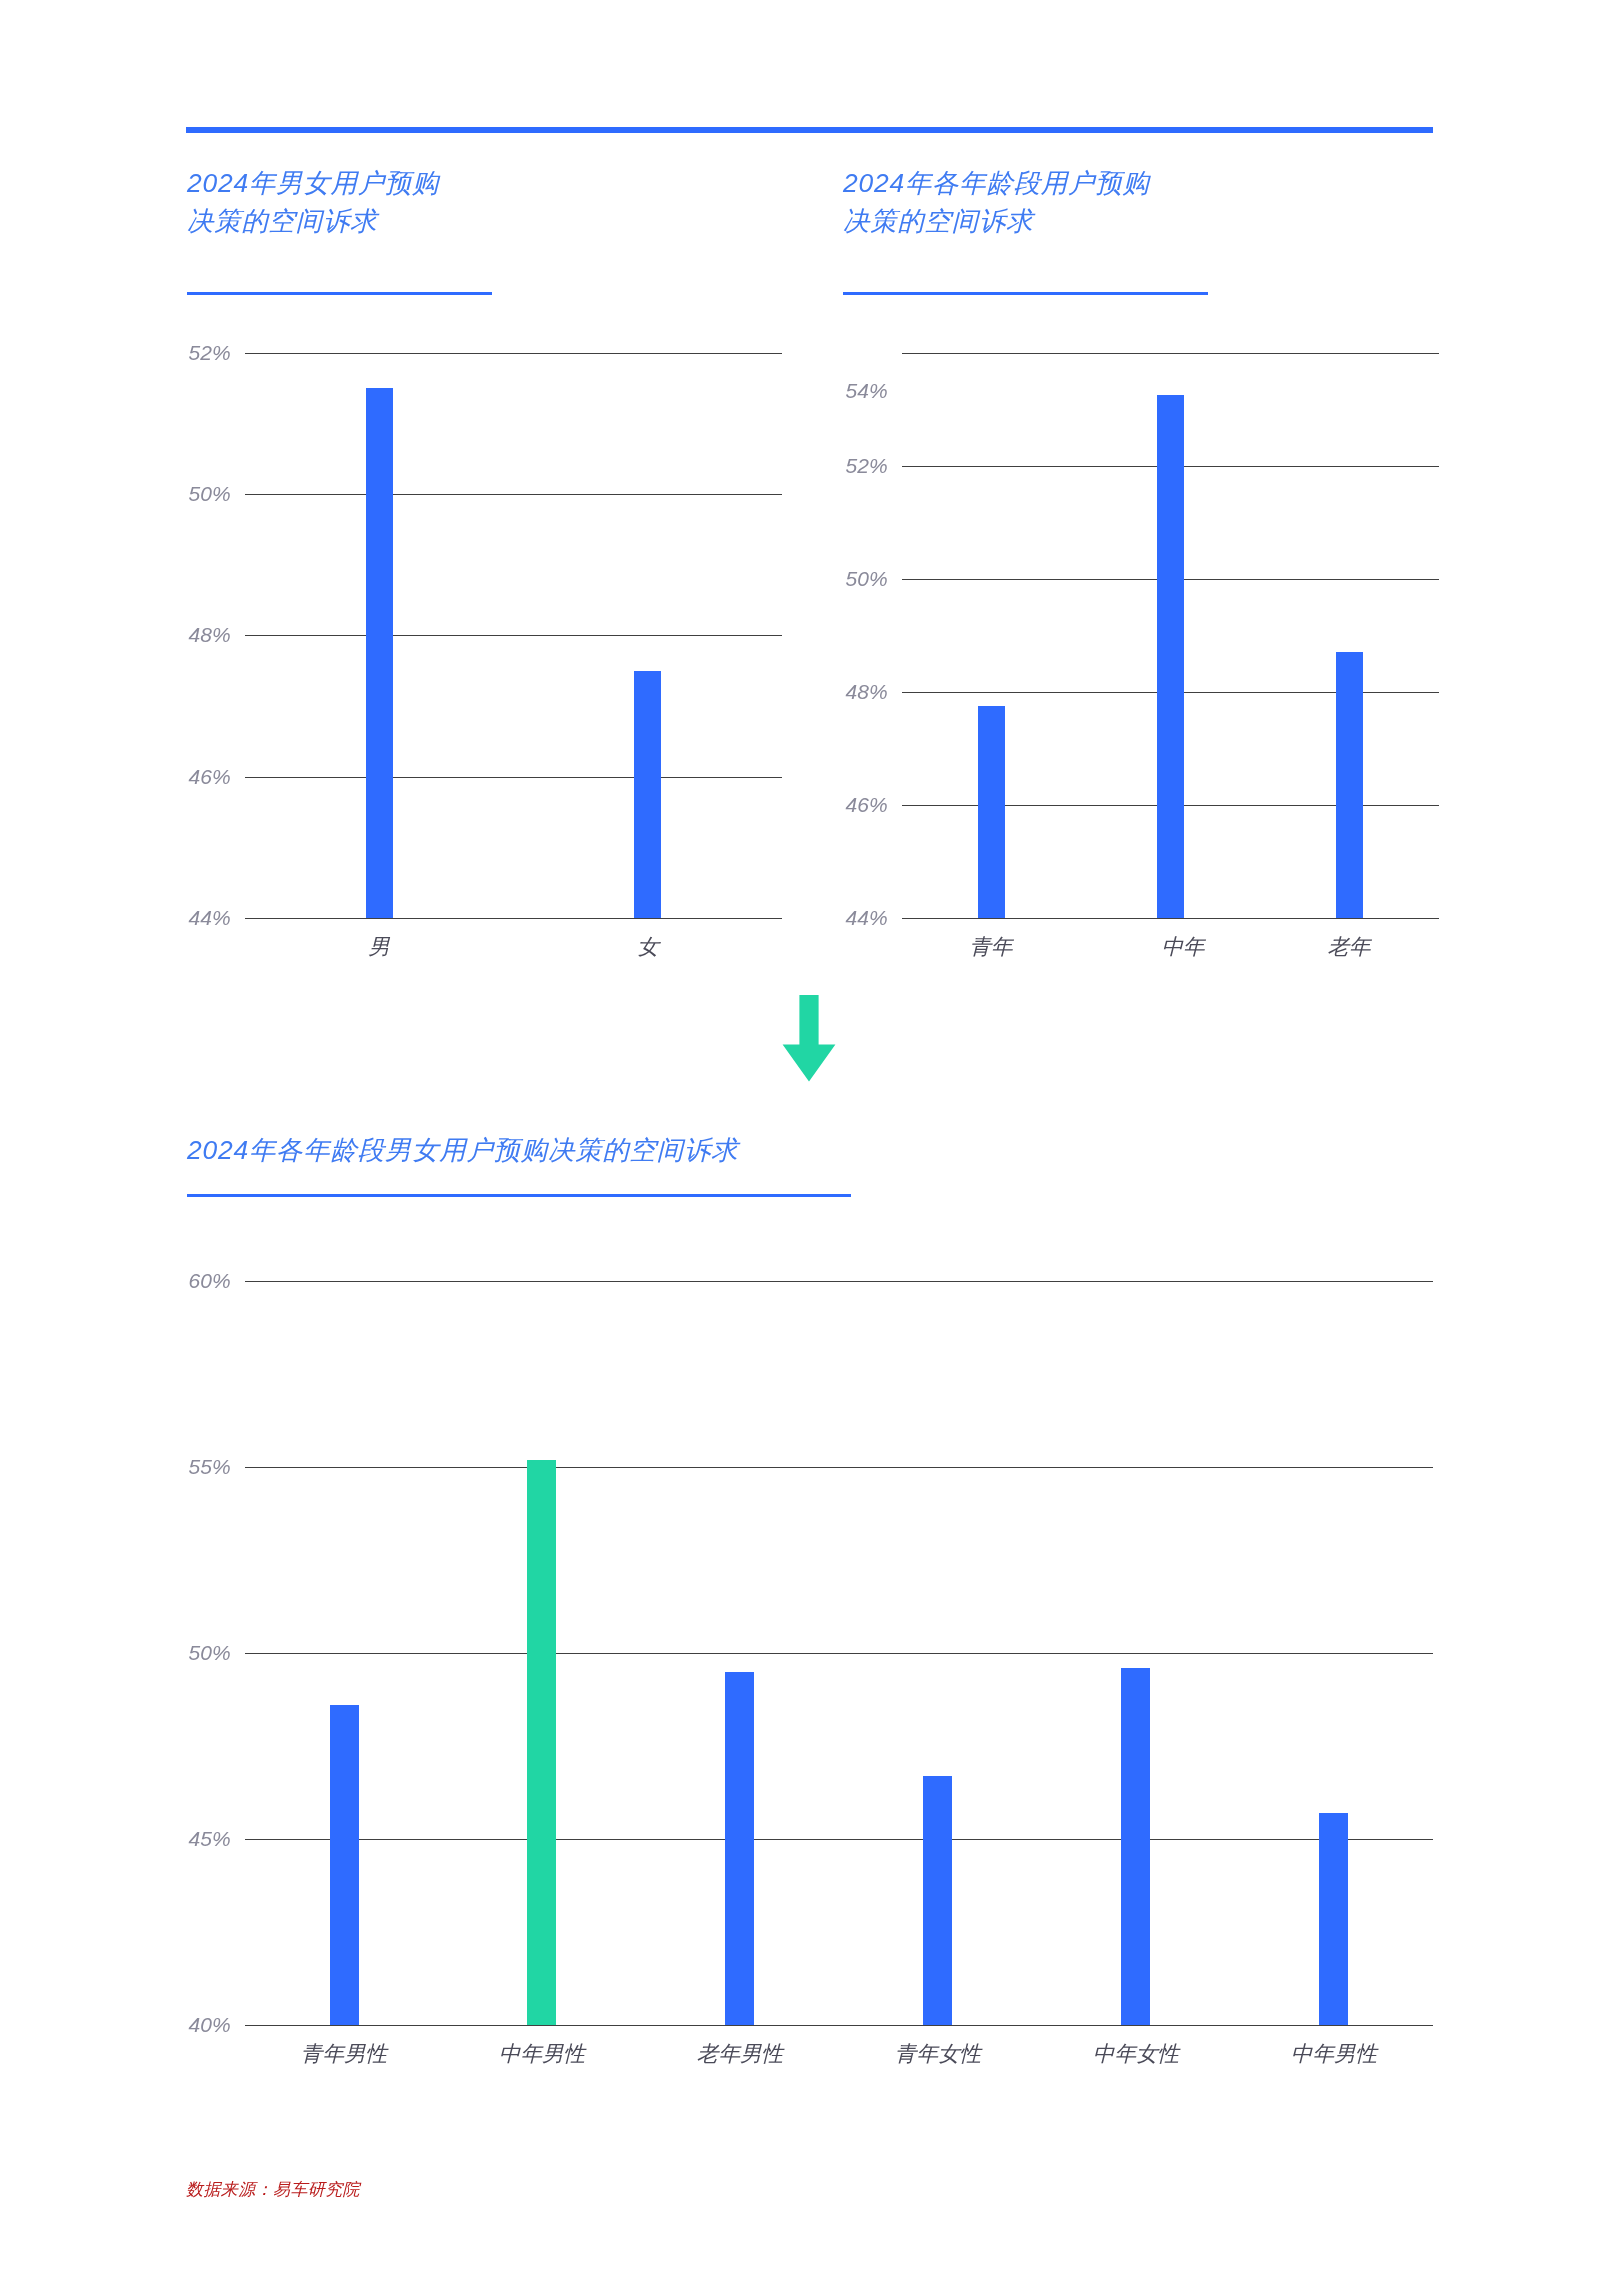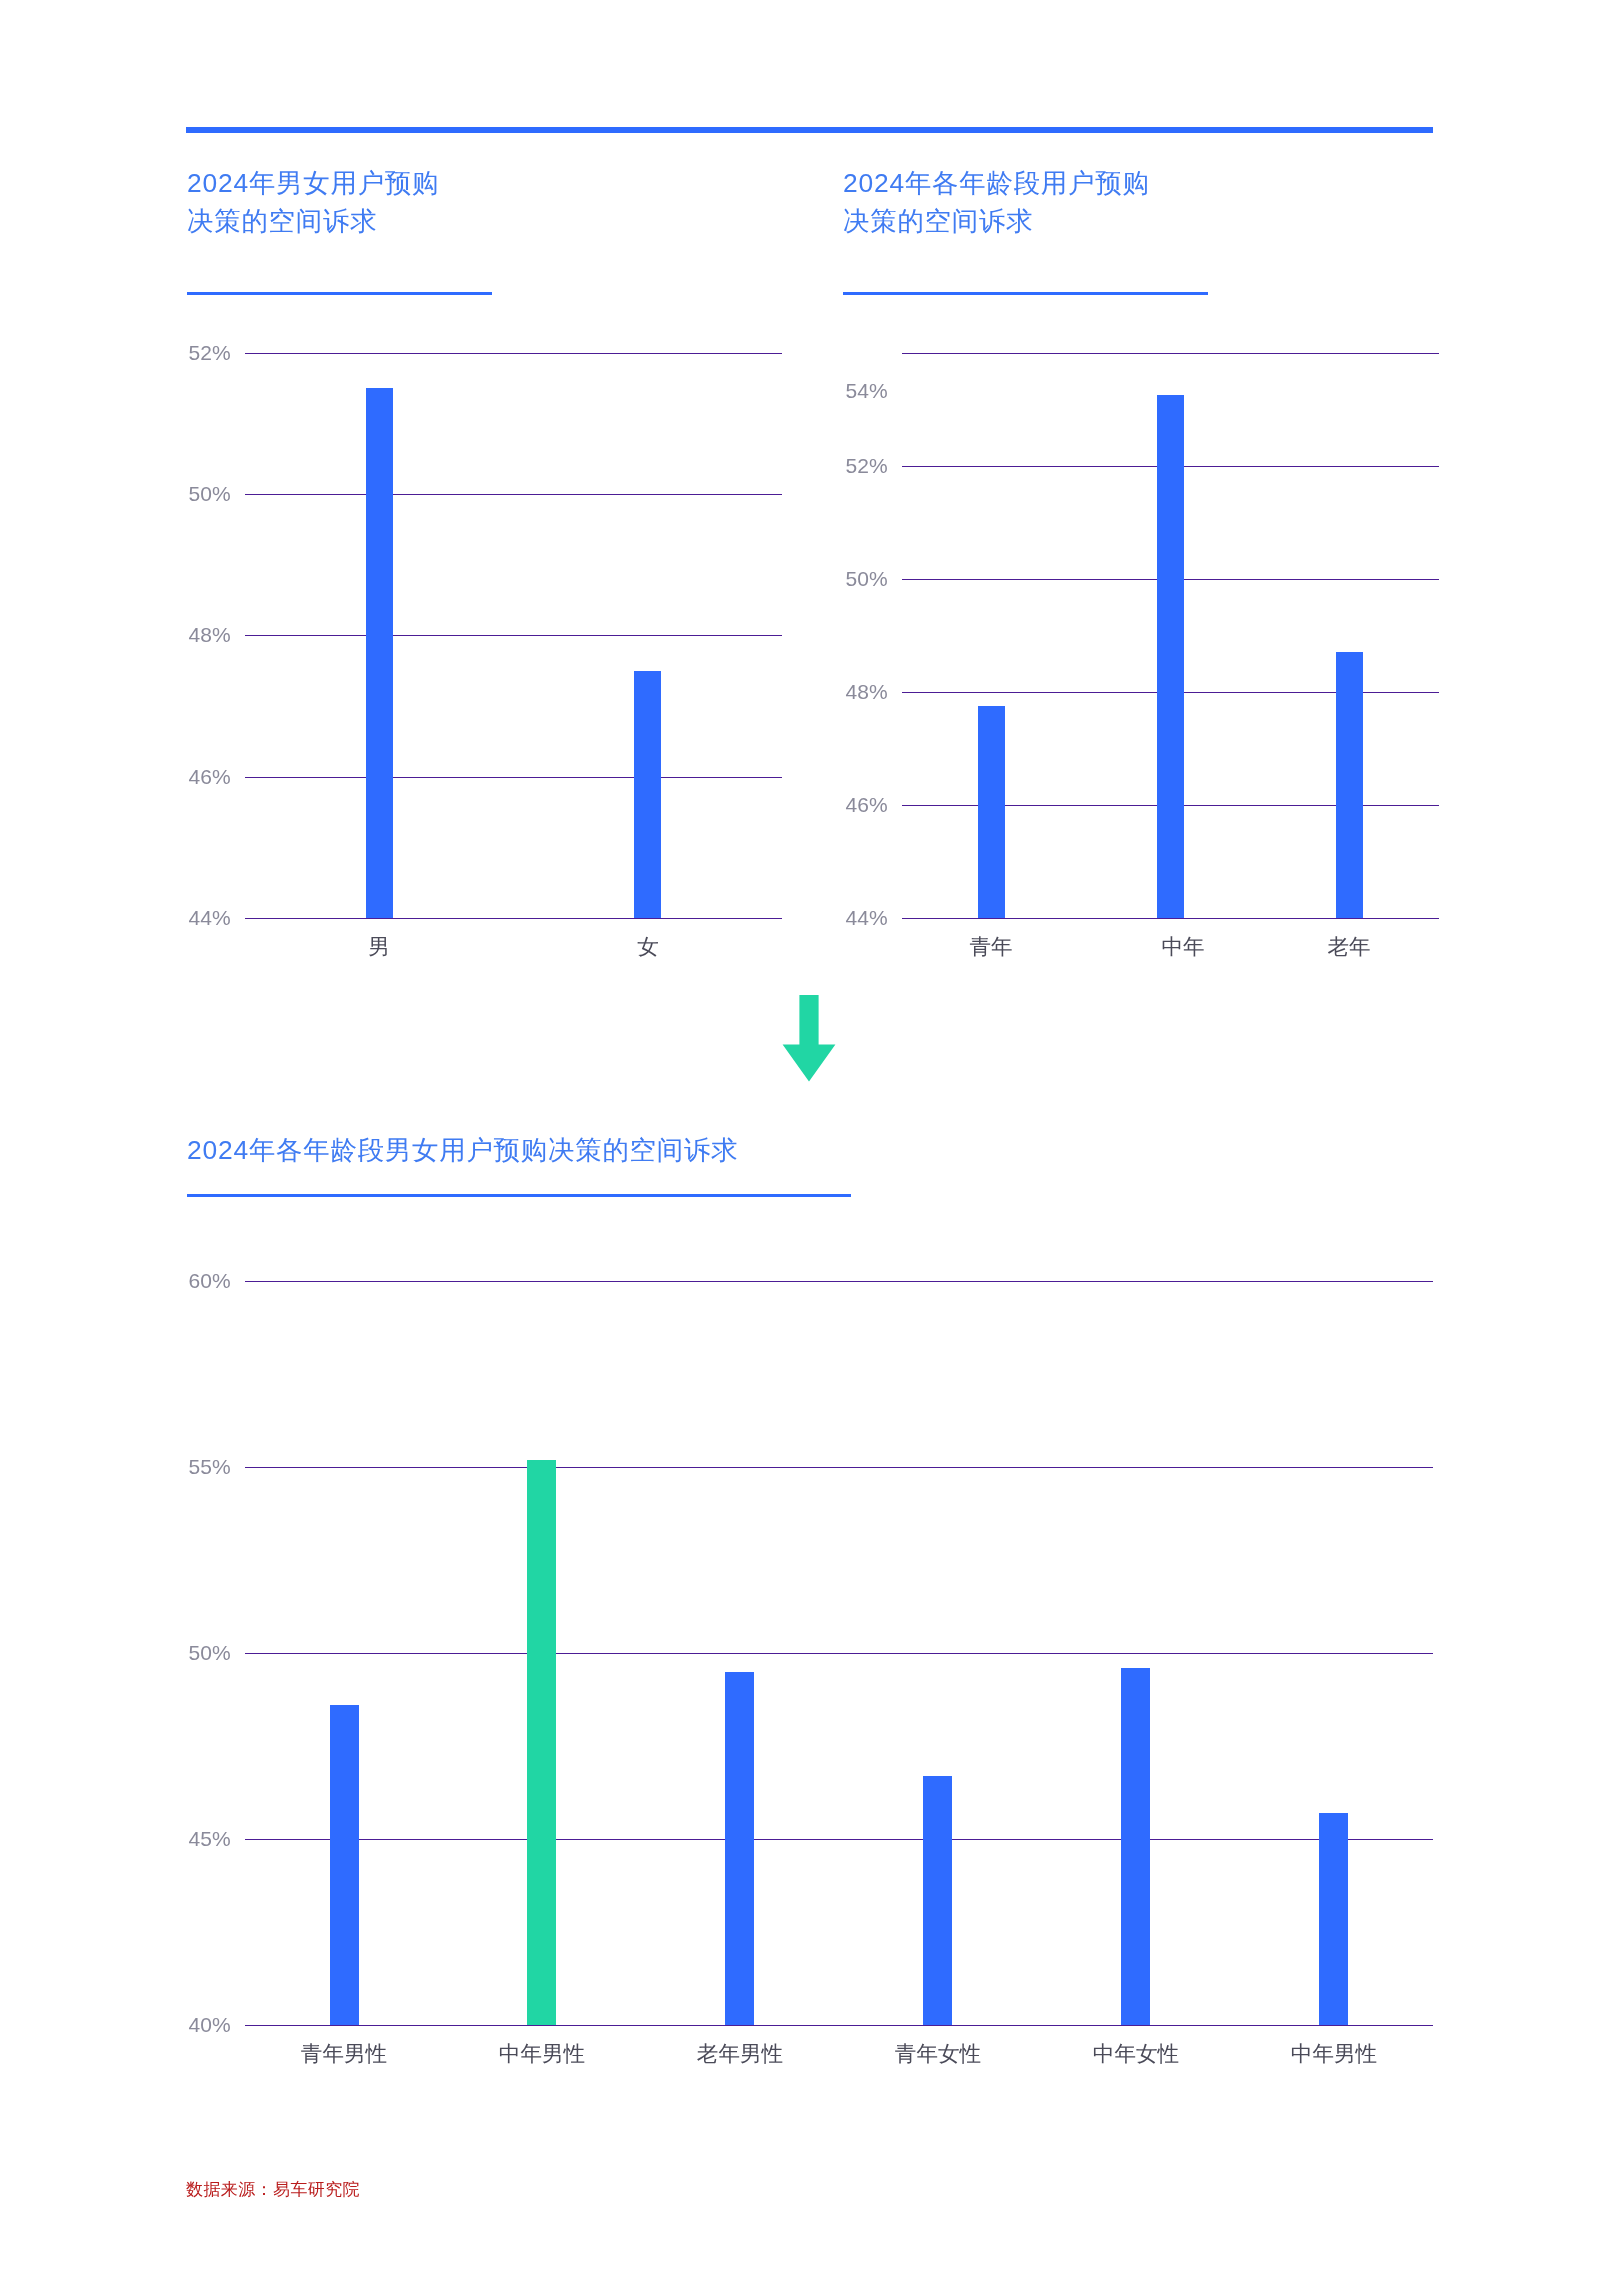--- a/index.html
+++ b/index.html
@@ -14,20 +14,21 @@
     position: relative;
     overflow: hidden;
   }
 
   .page {
     position: absolute;
     left: 0; top: 0;
     width: 1290px;
     height: 2273px;
     background: #ffffff;
+    font-style: italic;
   }
 
   
   .top-rule {
     position: absolute;
     left: 186px;
     top: 127px;
     width: 1247px;
     height: 5.6px;
     background: #2f6bff;
@@ -68,21 +69,21 @@
   .plot {
     position: absolute;
     left: 0; top: 0;
     width: 100%;
     height: 100%;
   }
   .gridline {
     position: absolute;
     left: 0;
     height: 0.8px;
-    background: #4c1d95;
+    background: #404040;
     width: 100%;
   }
   .ytick {
     position: absolute;
     right: calc(100% + 14.4px);
     transform: translateY(-50%);
     color: #8a8a9a;
     font-size: 21px;
     white-space: nowrap;
   }

